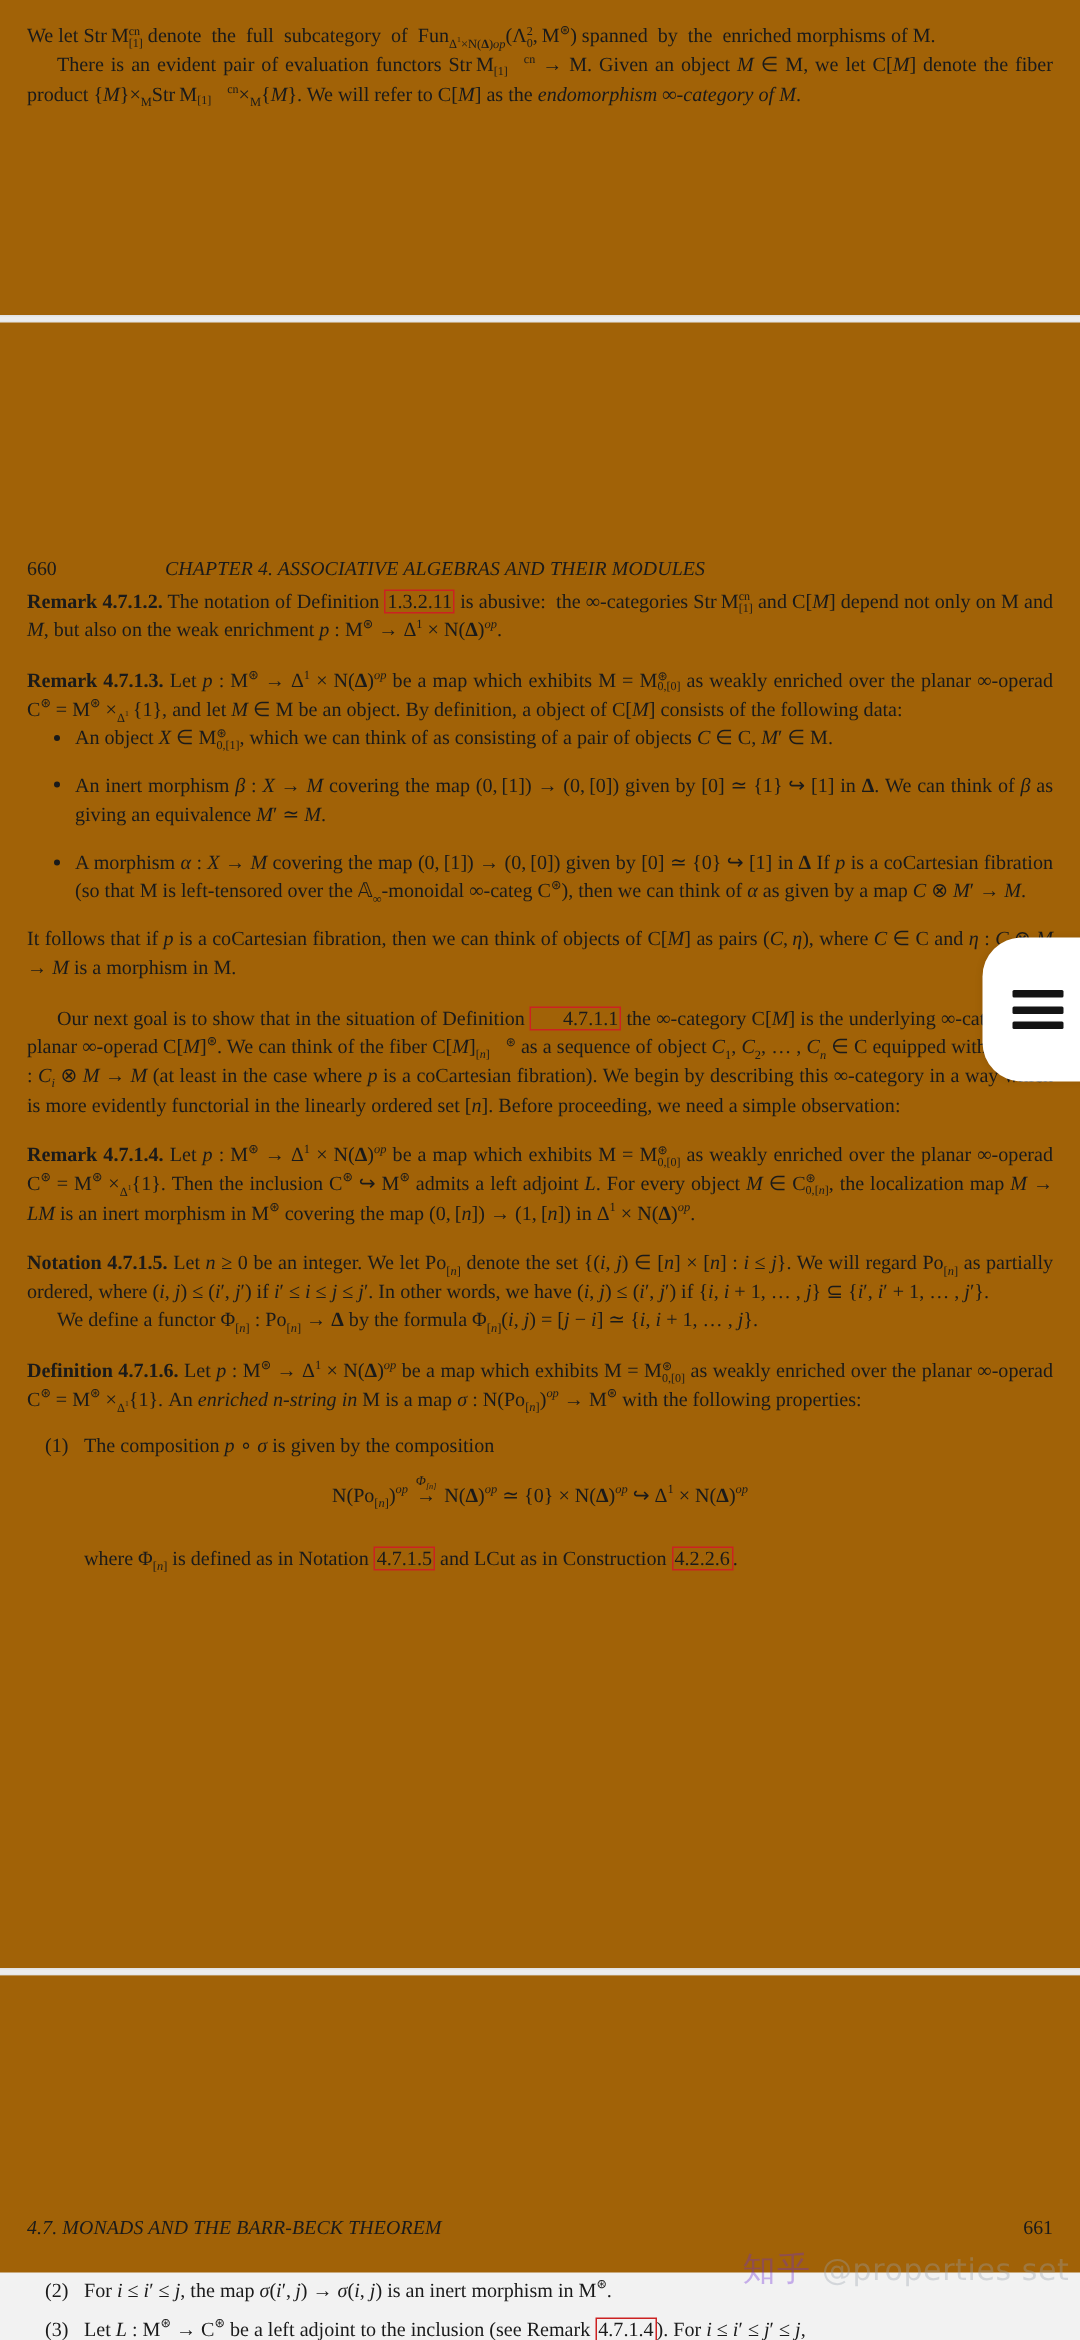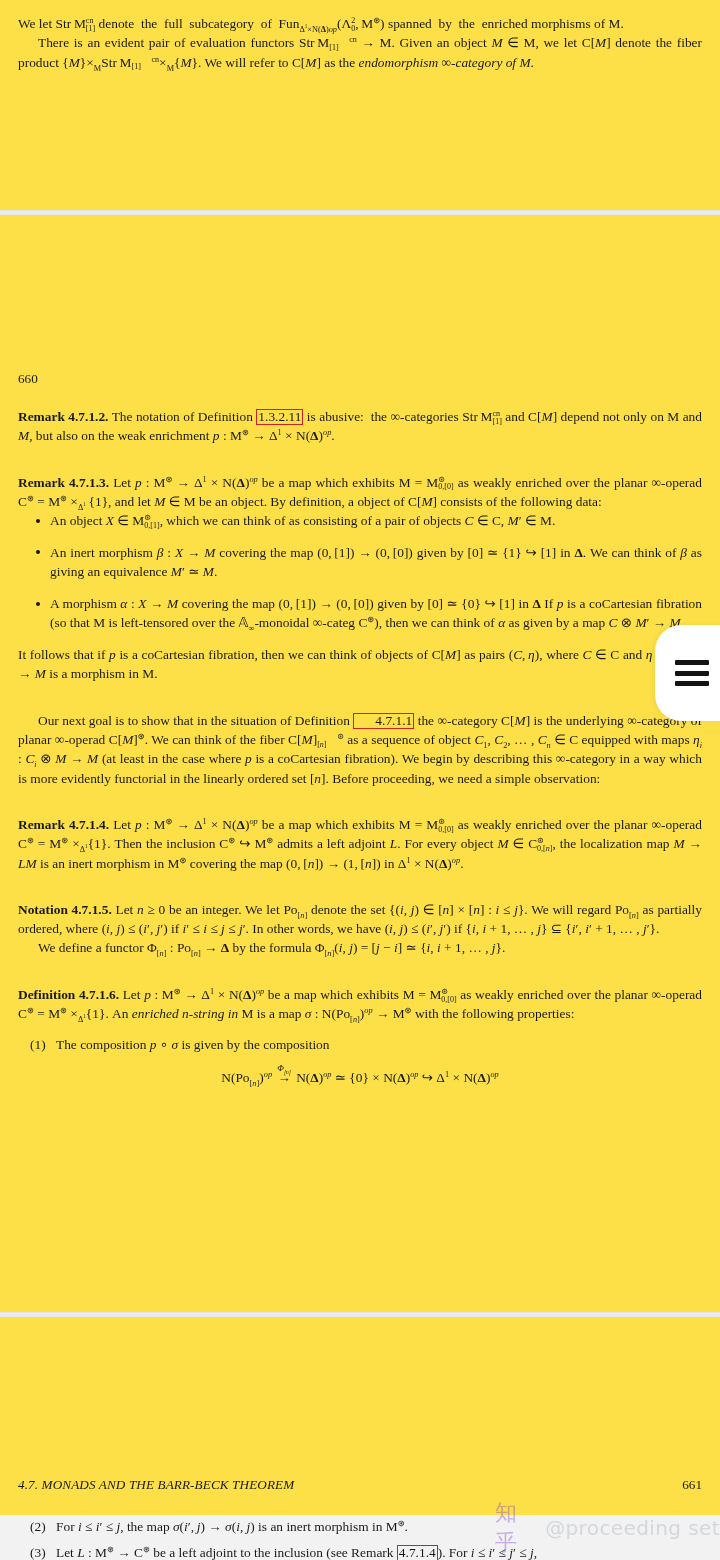--- a/index.html
+++ b/index.html
@@ -13,21 +13,21 @@
     position:relative;
     width:720px; height:1560px;
     background:#f2f2f2;
     overflow:hidden;
   }
 
   
   .page {
     position:absolute;
     left:0; width:720px;
-    background:#fde047;
+    background:#a16207;
   }
   .page-gap {
     position:absolute; left:0; width:720px; height:5px;
     background:#ececec;
     border-top:1px solid #e2e2e2;
     border-bottom:1px solid #e6e6e6;
   }
 
   
   #page-prev { top:0; height:210px; }
@@ -47,21 +47,21 @@
     text-align:justify;
     -webkit-font-smoothing:antialiased;
   }
   .col {
     position:absolute;
     left:18px; width:684px;
   }
   .indent { text-indent:20px; }
   .noindent { text-indent:0; }
   .para { margin-bottom:0; }
-  .gap-para { margin-top:27px; }
+  .gap-para { margin-top:14px; }
 
   
   .runhead {
     position:absolute;
     left:18px; width:684px;
     font-family:"Liberation Serif", serif;
     font-size:13.2px;
     font-style:italic;
     color:#1a1a1a;
     display:flex;
@@ -198,23 +198,24 @@
     </div>
   </div>
 
   <div class="page-gap" id="gap-1"></div>
 
   <div class="page" id="page-660">
     <div class="page-inner">
 
       <div class="runhead verso" style="top:156px;">
         <span class="folio">660</span>
-      </div>
-
-      <div class="col body-text" style="top:192px;">
+        <span class="title">CHAPTER 4.  ASSOCIATIVE ALGEBRAS AND THEIR MODULES</span>
+      </div>
+
+      <div class="col body-text" style="top:176px;">
 
         <p class="para noindent">
           <b class="hd">Remark 4.7.1.2.</b> The notation of Definition <span class="ref">1.3.2.11</span> is abusive:&nbsp; the ∞-categories <span class="mr">Str</span> <span class="cal">M</span><span class="stack">cn<br>[1]</span> and
           <span class="cal">C</span>[<i>M</i>] depend not only on <span class="cal">M</span> and <i>M</i>, but also on the weak enrichment <i>p</i> : <span class="cal">M</span><sup class="sm">⊛</sup> → Δ<sup class="sm">1</sup> × N(<b>Δ</b>)<sup class="sm"><i>op</i></sup>.
         </p>
 
         <p class="para noindent gap-para">
           <b class="hd">Remark 4.7.1.3.</b> Let <i>p</i> : <span class="cal">M</span><sup class="sm">⊛</sup> → Δ<sup class="sm">1</sup> × N(<b>Δ</b>)<sup class="sm"><i>op</i></sup> be a map which exhibits <span class="cal">M</span> = <span class="cal">M</span><span class="stack">⊛<br>0,[0]</span> as weakly
           enriched over the planar ∞-operad <span class="cal">C</span><sup class="sm">⊛</sup> = <span class="cal">M</span><sup class="sm">⊛</sup> ×<sub class="sm">Δ<sup class="sm">1</sup></sub> {1}, and let <i>M</i> ∈ <span class="cal">M</span> be an object. By definition,
           a object of <span class="cal">C</span>[<i>M</i>] consists of the following data:
@@ -280,20 +281,23 @@
             The composition <i>p</i> ∘ <i>σ</i> is given by the composition
           </li>
         </ol>
 
         <div class="display">
           N(<span class="mr">Po</span><sub class="sm">[<i>n</i>]</sub>)<sup class="sm"><i>op</i></sup>
           <span class="overarrow"><span class="lbl">Φ<sub class="sm">[<i>n</i>]</sub></span>→</span>
           N(<b>Δ</b>)<sup class="sm"><i>op</i></sup> ≃ {0} × N(<b>Δ</b>)<sup class="sm"><i>op</i></sup> ↪ Δ<sup class="sm">1</sup> × N(<b>Δ</b>)<sup class="sm"><i>op</i></sup>
         </div>
 
+        <p class="para noindent" style="padding-left:38px;">
+          where Φ<sub class="sm">[<i>n</i>]</sub> is defined as in Notation <span class="ref">4.7.1.5</span> and <span class="mr">LCut</span> as in Construction <span class="ref">4.2.2.6</span>.
+        </p>
 
       </div>
     </div>
   </div>
 
   <div class="page-gap" id="gap-2"></div>
 
   <div class="page" id="page-661">
     <div class="page-inner">
 
@@ -320,16 +324,16 @@
   <div id="menu-fab">
     <div class="bars">
       <span></span>
       <span></span>
       <span></span>
     </div>
   </div>
 
   <div id="watermark">
     <span class="zhihu">知乎</span>
-    <span class="handle">@proceeding set</span>
+    <span class="handle">@properties set</span>
   </div>
 
 </div>
 
 </body></html>

